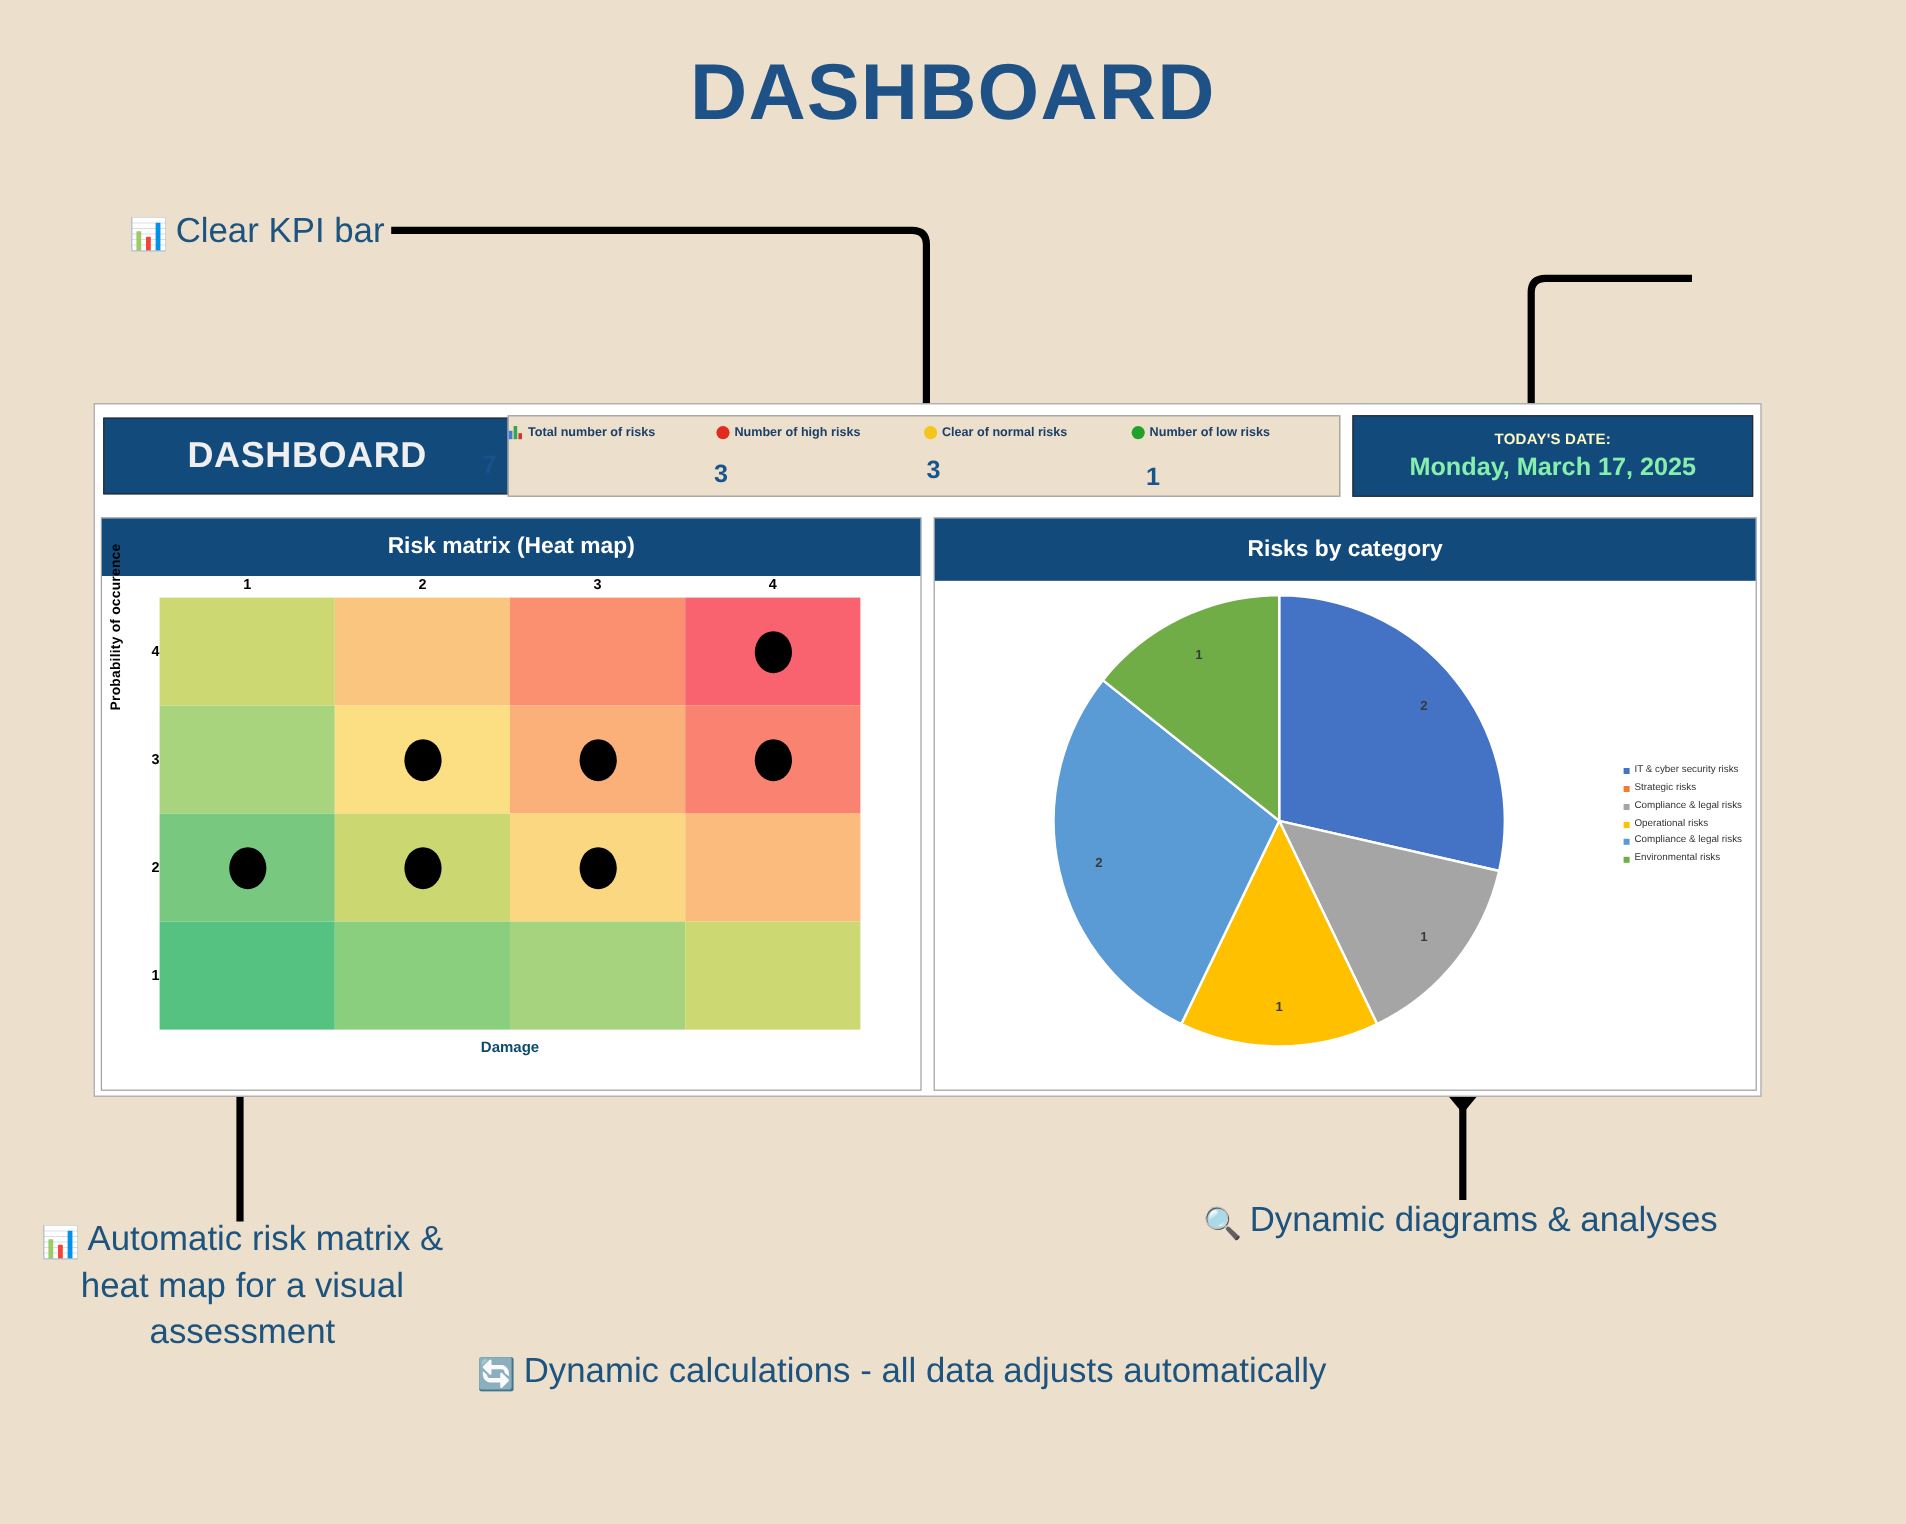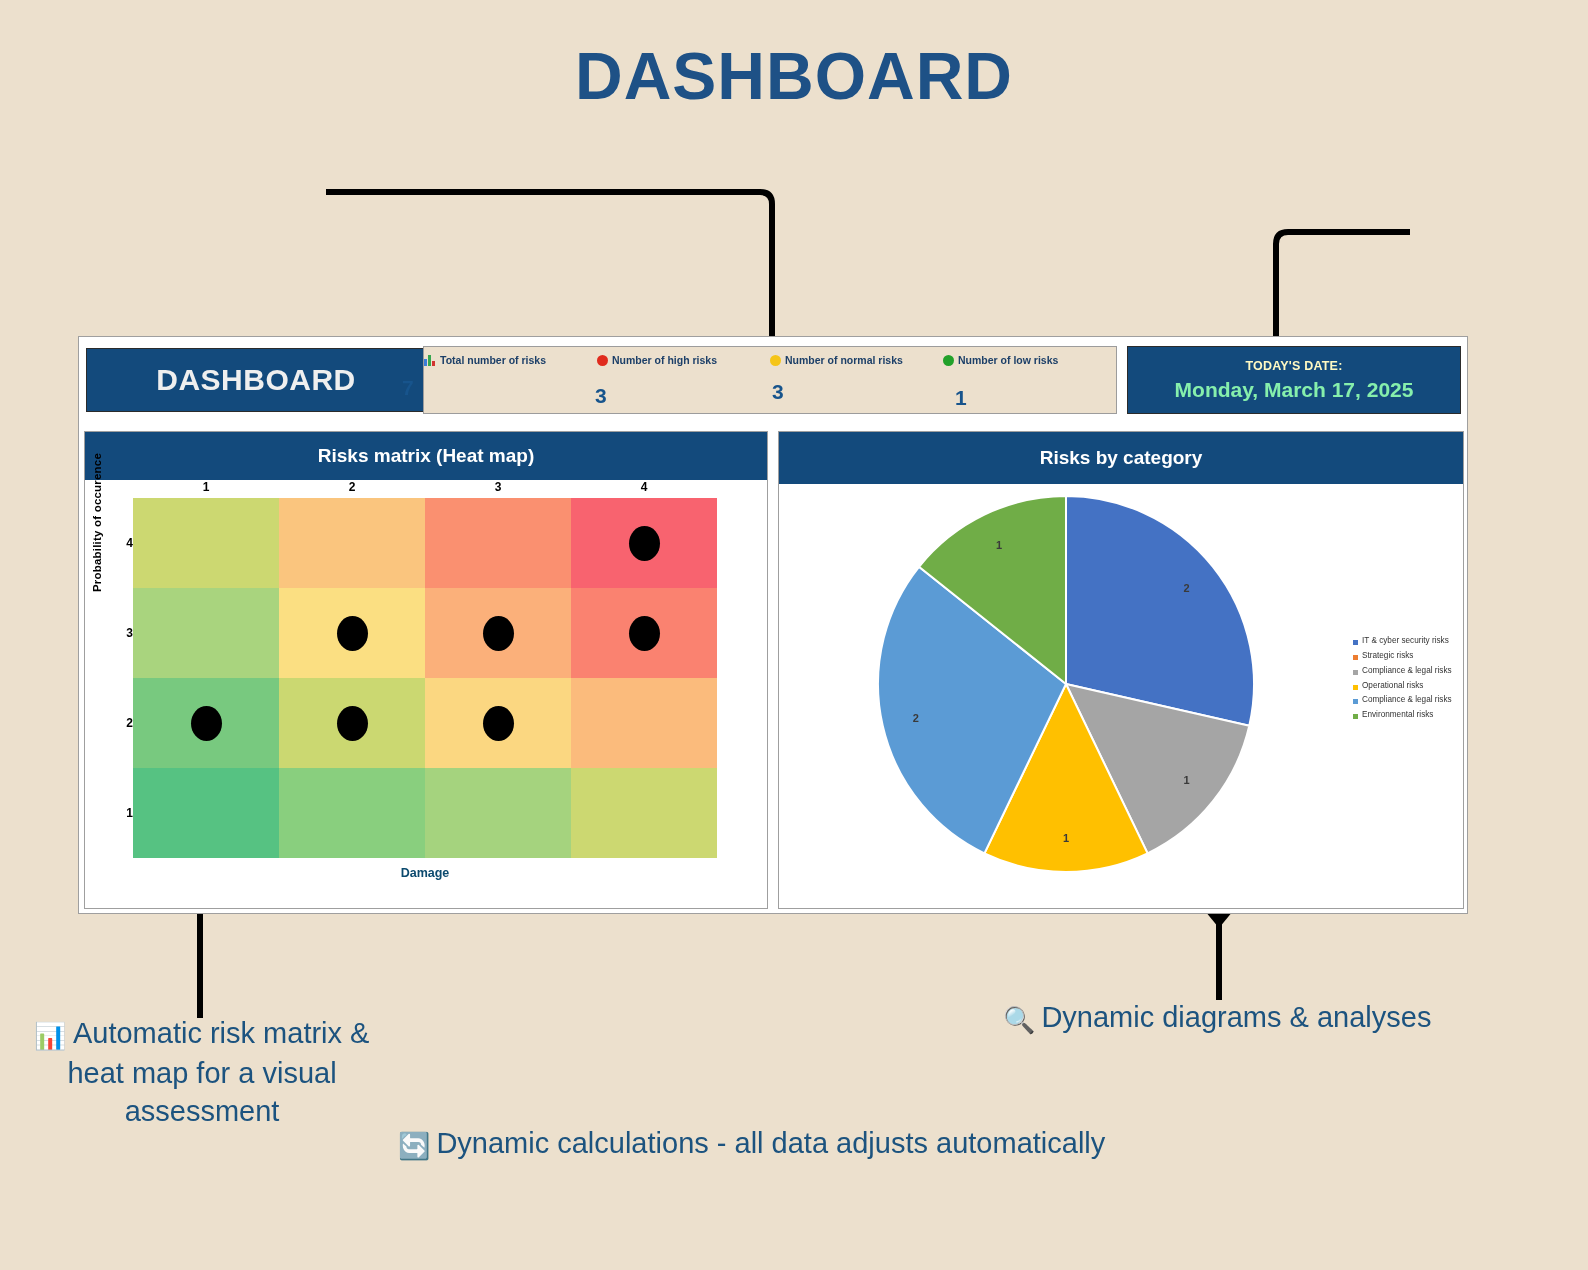--- a/index.html
+++ b/index.html
@@ -328,20 +328,21 @@
     <path d="M1410 232 H1288 Q1276 232 1276 244 V340" fill="none" stroke="#000" stroke-width="6"></path>
     <polygon points="1276,368 1264,352 1276,336 1288,352" fill="#000"></polygon>
 
     <path d="M200 1018 V812" fill="none" stroke="#000" stroke-width="6"></path>
     <polygon points="200,800 188,816 200,832 212,816" fill="#000"></polygon>
 
     <path d="M1219 1000 V916" fill="none" stroke="#000" stroke-width="6"></path>
     <polygon points="1219,894 1205,911 1219,928 1233,911" fill="#000"></polygon>
   </svg>
 
+  <div class="annot" id="annot-kpi"><span class="ic">📊</span><span>Clear KPI bar</span></div>
 
 
   <div class="annot" id="annot-diagram"><span class="ic">🔍</span><span>Dynamic diagrams &amp; analyses</span></div>
 
   <div class="annot" id="annot-matrix"><span class="ic">📊</span><span>Automatic risk matrix &amp; heat map for a visual assessment</span></div>
 
   <div class="annot" id="annot-calc"><span class="ic">🔄</span><span>Dynamic calculations - all data adjusts automatically</span></div>
 
   <div class="dash-frame">
 
@@ -366,21 +367,21 @@
           <div class="kpi-item k1">
             <div class="kpi-head">
               <span class="kpi-dot" style="background: rgb(224, 43, 29);"></span>
               <span class="kpi-label">Number of high risks</span>
             </div>
             <div class="kpi-value">3</div>
           </div>
           <div class="kpi-item k2">
             <div class="kpi-head">
               <span class="kpi-dot" style="background: rgb(245, 197, 24);"></span>
-              <span class="kpi-label">Number of normal risks</span>
+              <span class="kpi-label">Clear of normal risks</span>
             </div>
             <div class="kpi-value">3</div>
           </div>
           <div class="kpi-item k3">
             <div class="kpi-head">
               <span class="kpi-dot" style="background: rgb(34, 161, 42);"></span>
               <span class="kpi-label">Number of low risks</span>
             </div>
             <div class="kpi-value">1</div>
           </div>
@@ -388,21 +389,21 @@
 
       <div class="date-card">
         <span class="date-card-label">TODAY'S DATE:</span>
         <span class="date-card-value">Monday, March 17, 2025</span>
       </div>
 
     </div>
 
     <div class="panel" id="panel-matrix">
       <div class="panel-header">
-        <span class="panel-header-label">Risks matrix (Heat map)</span>
+        <span class="panel-header-label">Risk matrix (Heat map)</span>
       </div>
       <div class="matrix-wrap">
         <div class="ylabel">Probability of occurence</div>
         <div id="matrix-yticks">
             <div class="ytick" style="top: 56px;">4</div>
             <div class="ytick" style="top: 146px;">3</div>
             <div class="ytick" style="top: 236px;">2</div>
             <div class="ytick" style="top: 326px;">1</div>
           </div>
         <div id="matrix-xticks">

